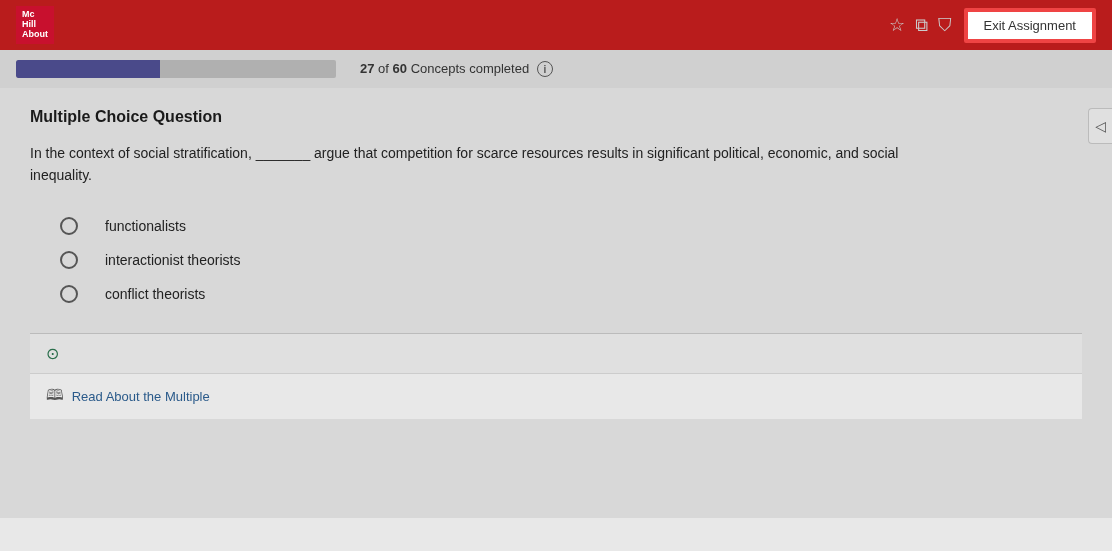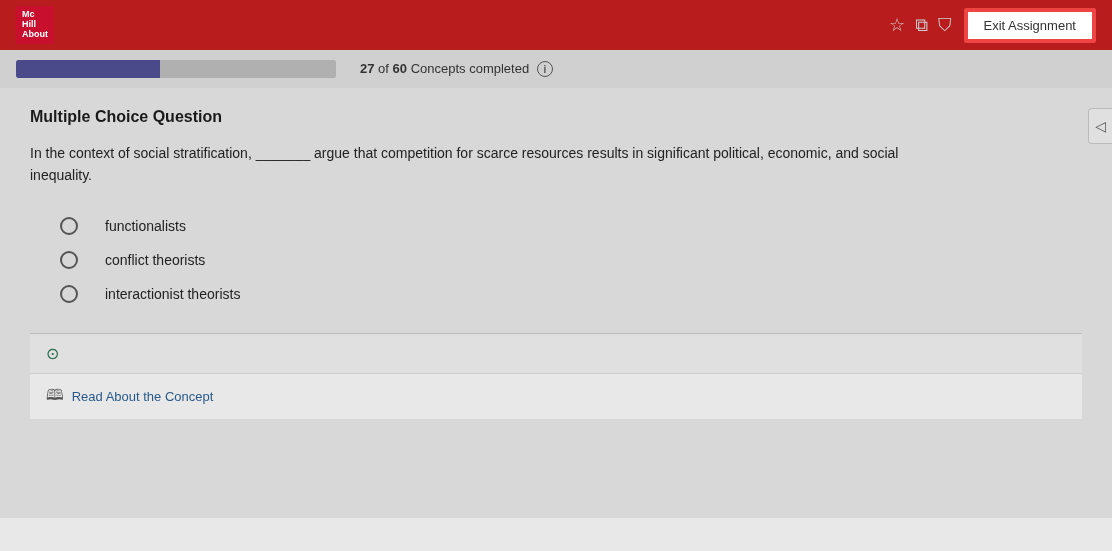--- a/index.html
+++ b/index.html
@@ -267,36 +267,36 @@
       <div class="radio-outer">
         <div class="radio-inner"></div>
       </div>
       <span class="choice-label">functionalists</span>
     </div>
 
     <div class="choice-item">
       <div class="radio-outer">
         <div class="radio-inner"></div>
       </div>
-      <span class="choice-label">conflict theorists</span>
+      <span class="choice-label">interactionist theorists</span>
     </div>
 
     <div class="choice-item">
       <div class="radio-outer">
         <div class="radio-inner"></div>
       </div>
-      <span class="choice-label">interactionist theorists</span>
+      <span class="choice-label">conflict theorists</span>
     </div>
 
 
   </div>
 
   <div class="bottom-section">
     <div class="need-help-row">
       <span class="need-help-icon">⊙</span>
     </div>
     <div class="read-concept-row">
       <span class="read-icon">🕮</span>
-      <span class="read-text">Read About the Concept</span>
+      <span class="read-text">Read About the Multiple</span>
     </div>
   </div>
 
 </div>
 
 </body></html>

